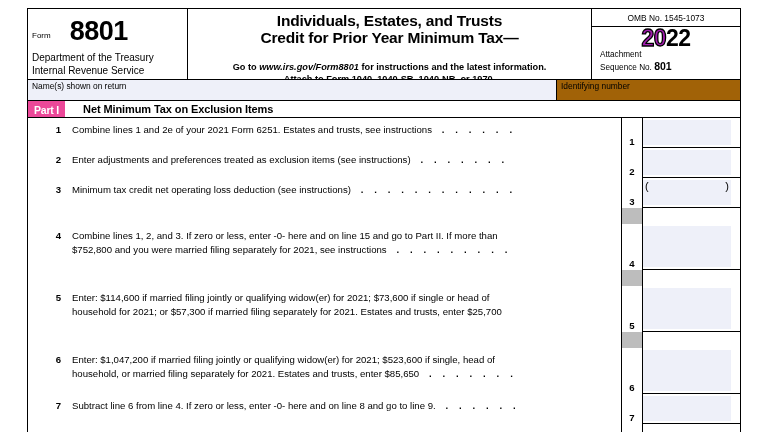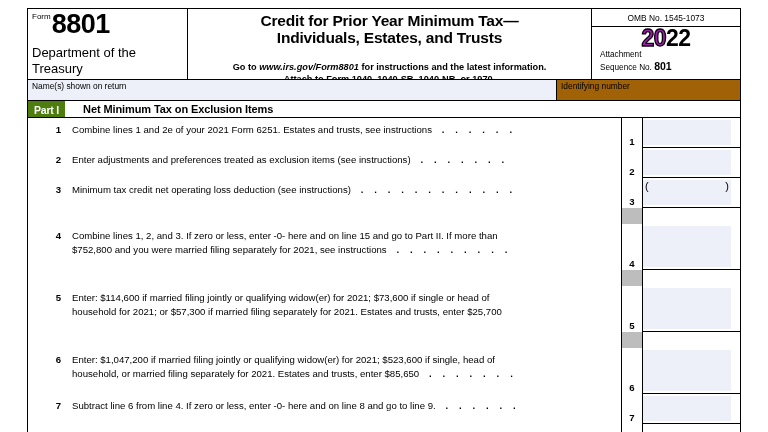--- a/index.html
+++ b/index.html
@@ -21,30 +21,30 @@
     height:72px;
     box-sizing:border-box;
   }
   .hdr-left{
     width:160px;box-sizing:border-box;
     border-right:1.6px solid #000;
     padding:3px 4px 2px 4px;
     display:flex;flex-direction:column;
   }
   .form-no-row{
-    display:flex;align-items:flex-start;gap:1px;
+    display:flex;align-items:flex-end;gap:19px;
     height:34px;
   }
   .form-word{font-size:8px;padding-bottom:5px;letter-spacing:0;}
   .form-num{
     font-size:27px;font-weight:bold;line-height:0.95;
     letter-spacing:-0.5px;
   }
   .dept{
-    font-size:13px;line-height:1.25;margin-top:7px;
+    font-size:10px;line-height:1.25;margin-top:7px;
   }
 
   .hdr-mid{
     flex:1;box-sizing:border-box;
     border-right:1.6px solid #000;
     padding:4px 6px 2px 6px;
     text-align:center;
   }
   .title1{font-size:15.5px;font-weight:bold;line-height:1.08;letter-spacing:-0.2px;}
   .goto{font-size:9.2px;font-weight:bold;margin-top:16px;line-height:1.25;}
@@ -105,21 +105,21 @@
 
   
   .partbar{
     display:flex;align-items:stretch;
     border-left:1.6px solid #000;
     border-right:1.6px solid #000;
     border-bottom:1.6px solid #000;
     height:17px;box-sizing:border-box;
   }
   .parttag{
-    background:#4d7c0f;color:#fff;
+    background:#ec4899;color:#fff;
     font-size:10.5px;font-weight:bold;
     padding:1px 6px 0 6px;
     display:flex;align-items:center;
     letter-spacing:-0.2px;
   }
   .parttitle{
     font-size:11px;font-weight:bold;
     display:flex;align-items:center;
     padding-left:18px;letter-spacing:-0.1px;
   }
@@ -205,22 +205,22 @@
         <span class="form-word">Form</span>
         <span class="form-num">8801</span>
       </div>
       <div class="dept">
         <div>Department of the Treasury</div>
         <div>Internal Revenue Service</div>
       </div>
     </div>
 
     <div class="hdr-mid">
+      <div class="title1">Individuals, Estates, and Trusts</div>
       <div class="title1">Credit for Prior Year Minimum Tax—</div>
-      <div class="title1">Individuals, Estates, and Trusts</div>
       <div class="goto">
         <span>Go to</span>
         <span class="url">www.irs.gov/Form8801</span>
         <span>for instructions and the latest information.</span>
       </div>
       <div class="attachline">Attach to Form 1040, 1040-SR, 1040-NR, or 1970.</div>
     </div>
 
     <div class="hdr-right">
       <div class="omb">OMB No. 1545-1073</div>

